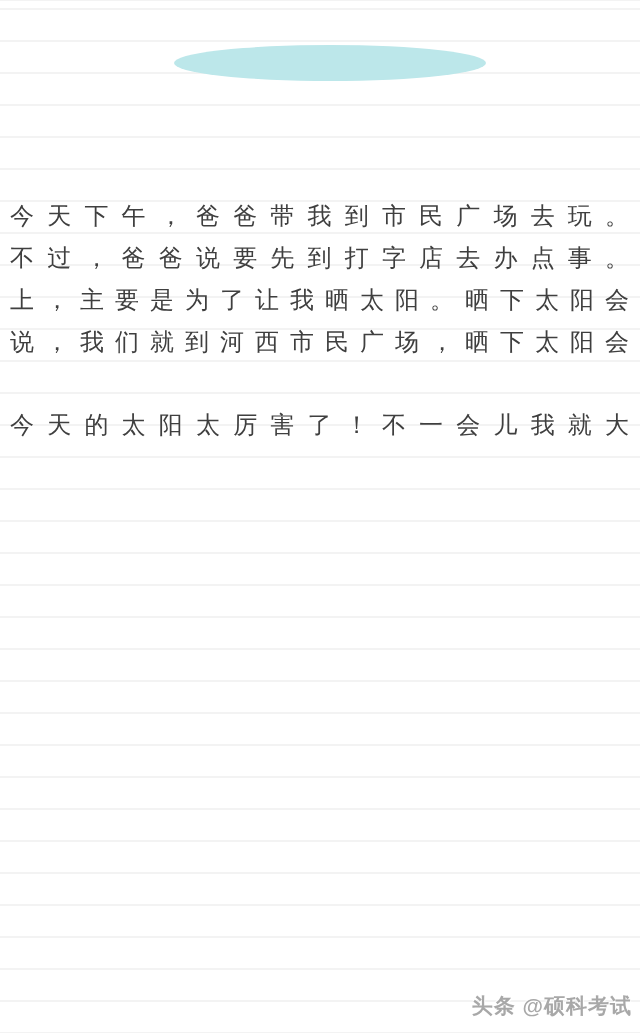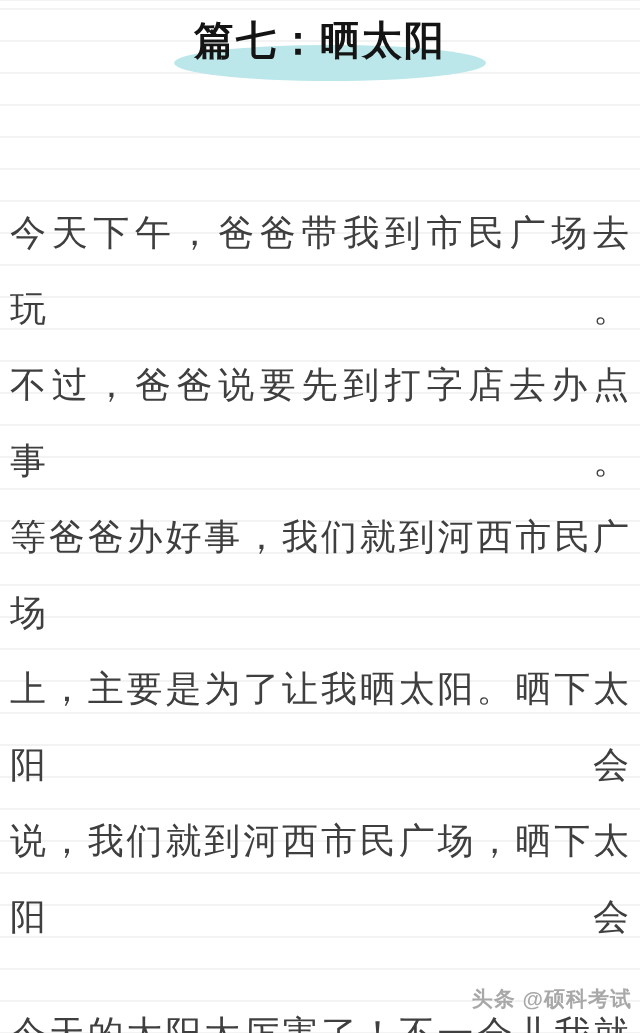--- a/index.html
+++ b/index.html
@@ -49,57 +49,55 @@
     font-weight:bold;
     letter-spacing:2px;
     color:var(--title-text);
   }
   .article{
     padding:0 10px;
     color:var(--body-text);
   }
   .para{width:620px;}
   .line{
-    font-size:36px;
-    line-height:76px;
+    font-size:24px;
+    line-height:42px;
     letter-spacing:1px;
     white-space:nowrap;
   }
   .line.j{
     white-space:normal;
     text-align:justify;
     text-align-last:justify;
   }
   .para-1{margin-top:105px;}
   .para-2{margin-top:41px;}
   .watermark{
     position:absolute;
     right:8px;
-    bottom:20px;
+    bottom:13px;
     font-size:21px;
     font-weight:bold;
     color:var(--watermark);
     text-shadow:1px 1px 0 rgba(255,255,255,0.95), -1px -1px 0 rgba(255,255,255,0.6);
     letter-spacing:1px;
   }
 </style>
 </head>
 <body>
 
 <div class="header">
   <div class="title-ellipse"></div>
-  <h1 class="page-title">篇七：晒太阳</h1>
 </div>
 
 <div class="article">
 
   <div class="para para-1">
     <div class="line j">今天下午，爸爸带我到市民广场去玩。</div>
     <div class="line j">不过，爸爸说要先到打字店去办点事。</div>
-    <div class="line j">等爸爸办好事，我们就到河西市民广场</div>
     <div class="line j">上，主要是为了让我晒太阳。晒下太阳会</div>
     <div class="line j">说，我们就到河西市民广场，晒下太阳会</div>
   </div>
 
   <div class="para para-2">
     <div class="line j">今天的太阳太厉害了！不一会儿我就大</div>
 
   </div>
 
 </div>

